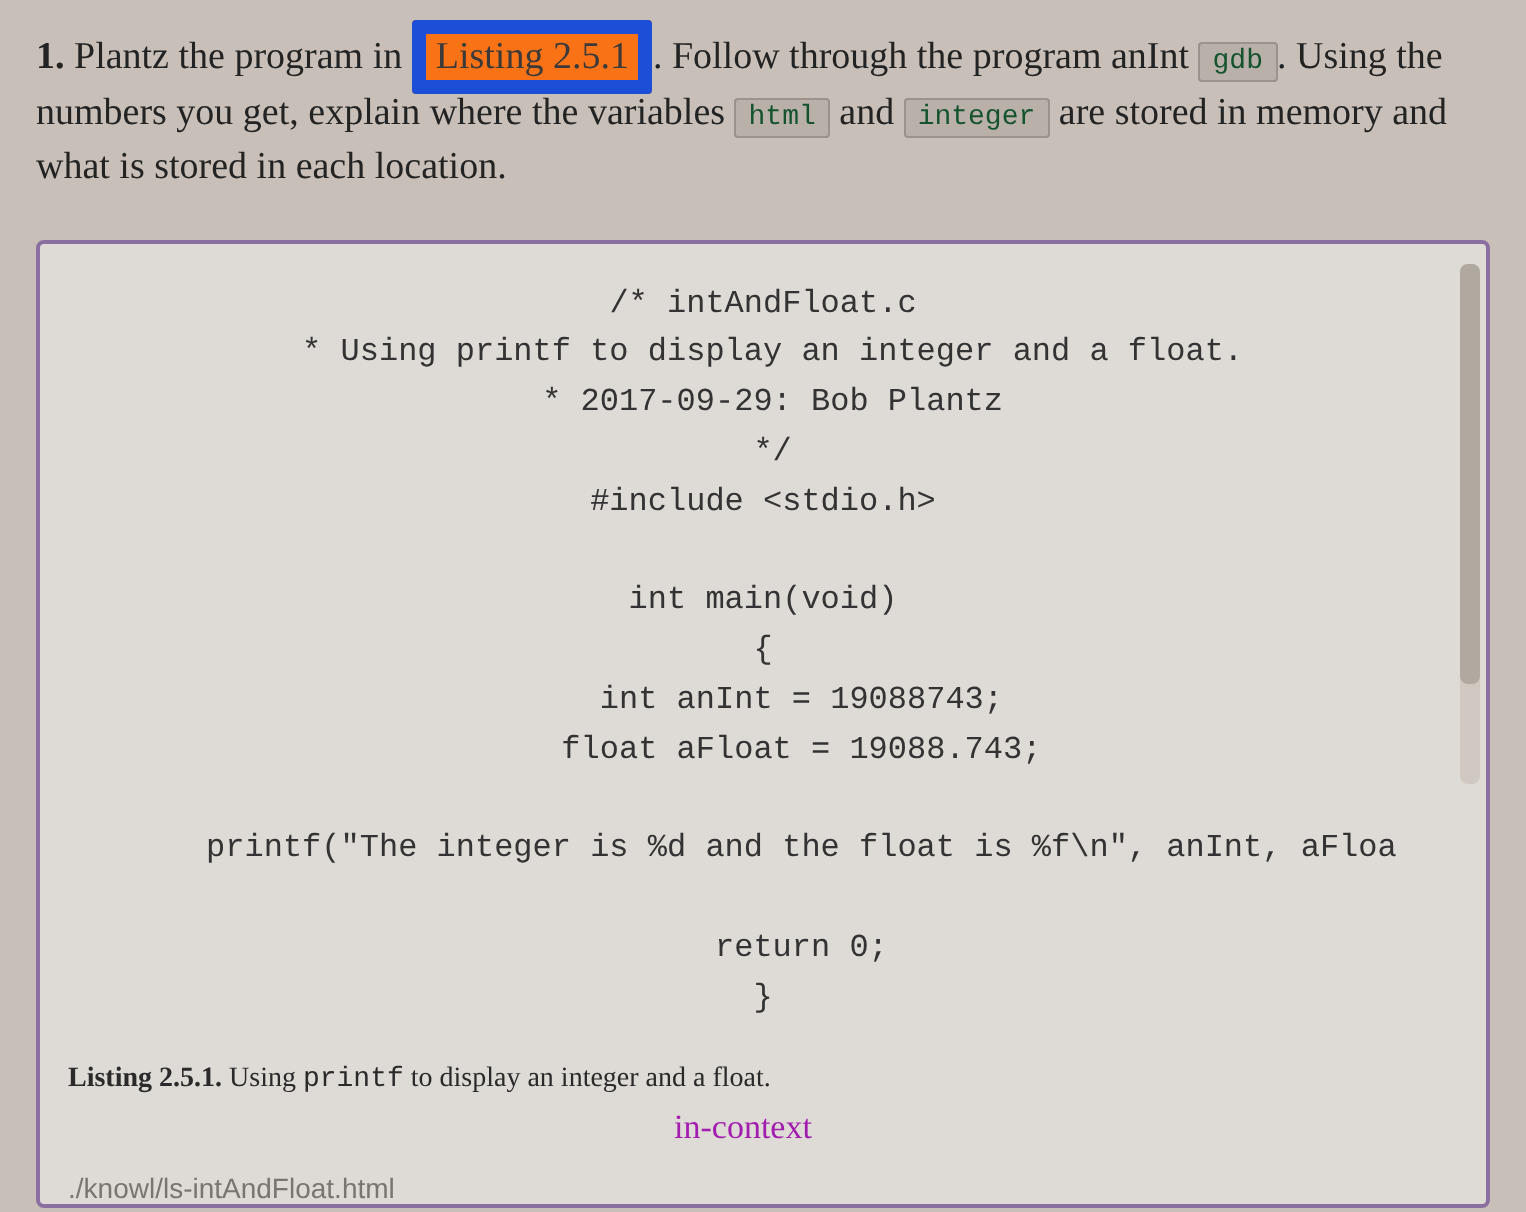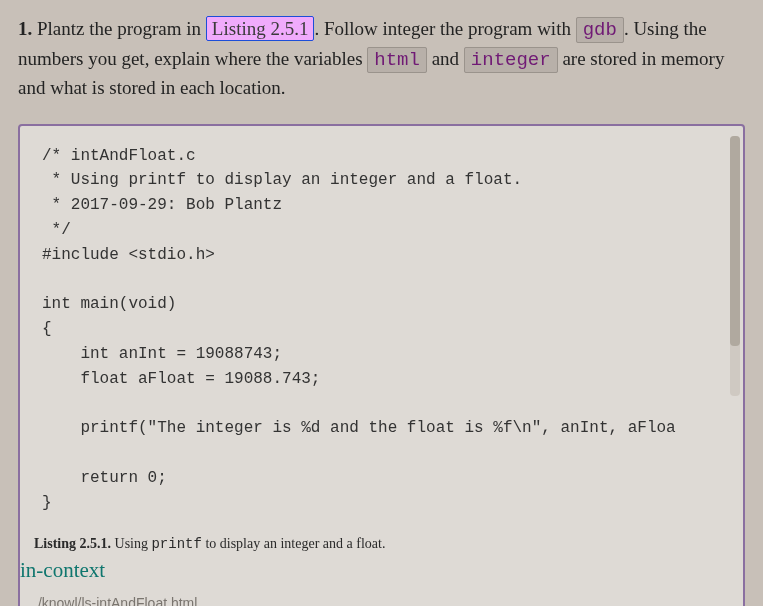--- a/index.html
+++ b/index.html
@@ -18,67 +18,68 @@
     .question {
       font-size: 19px;
       line-height: 1.45;
       margin-bottom: 22px;
       color: #232323;
     }
     .num {
       font-weight: bold;
     }
     .link-box {
-      background: #f0abfc;
-      border: 1px solid #1d4ed8;
+      background: #f97316;
+      border: 7px solid #1d4ed8;
       padding: 1px 5px;
       border-radius: 2px;
       color: #3a3a3a;
     }
     .code-inline {
       font-family: 'Courier New', monospace;
       background: #b8b0a9;
       border: 1px solid #9a938c;
       padding: 1px 6px;
       border-radius: 2px;
-      font-size: 19px;
-      color: #701a75;
+      font-size: 14px;
+      color: #14532d;
     }
     .listing-box {
       background: #dedad5;
       border: 2px solid #8a6fa0;
       border-radius: 4px;
       padding: 0;
       position: relative;
     }
     .code-block {
       font-family: 'Courier New', monospace;
       font-size: 16px;
       line-height: 1.55;
       white-space: pre;
       padding: 18px 22px 12px 22px;
       color: #333;
       overflow: hidden;
+      text-align: center;
     }
     .listing-caption {
       padding: 8px 20px 4px 14px;
       font-size: 14px;
       color: #2a2a2a;
     }
     .listing-caption .lnum {
       font-weight: bold;
     }
     .listing-caption .mono {
       font-family: 'Courier New', monospace;
     }
     .in-context {
-      text-align: left;
+      text-align: center;
       padding: 2px 20px 6px 0;
-      font-size: 21px;
-      color: #0f766e;
+      font-size: 17px;
+      color: #a21caf;
     }
     .footer-link {
       font-size: 14px;
       color: #7a756f;
       padding: 6px 0 0 14px;
       font-family: Arial, sans-serif;
     }
     .scrollbar-v {
       position: absolute;
       right: 3px;
@@ -96,21 +97,21 @@
       height: 210px;
       background: #b0a99f;
       border-radius: 4px;
     }
   </style>
 </head>
 <body>
 
 <div class="question">
   <span class="num">1.</span>
-  <span>Plantz the program in </span><span class="link-box">Listing 2.5.1</span><span>. Follow integer the program with </span><span class="code-inline">gdb</span><span>. Using the numbers you get, explain where the variables </span><span class="code-inline">html</span><span> and </span><span class="code-inline">integer</span><span> are stored in memory and what is stored in each location.</span>
+  <span>Plantz the program in </span><span class="link-box">Listing 2.5.1</span><span>. Follow through the program anInt </span><span class="code-inline">gdb</span><span>. Using the numbers you get, explain where the variables </span><span class="code-inline">html</span><span> and </span><span class="code-inline">integer</span><span> are stored in memory and what is stored in each location.</span>
 </div>
 
 <div class="listing-box">
   <div class="scrollbar-v">
     <div class="scrollbar-thumb"></div>
   </div>
   <div class="code-block"><span>/* intAndFloat.c</span>
 <span> * Using printf to display an integer and a float.</span>
 <span> * 2017-09-29: Bob Plantz</span>
 <span> */</span>

